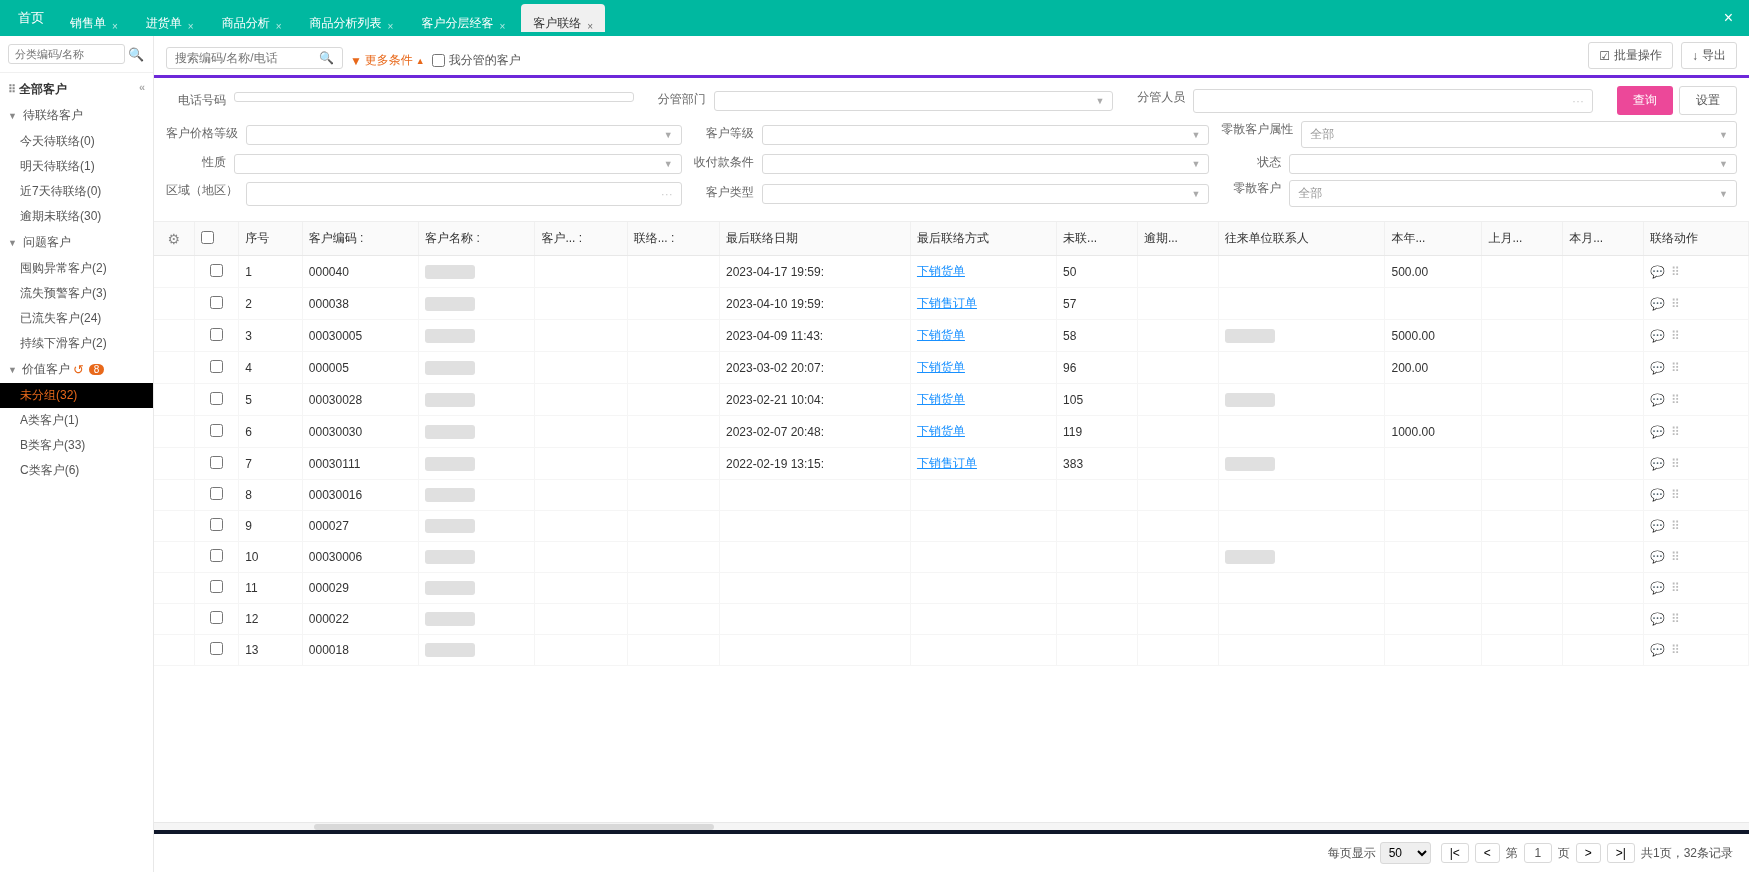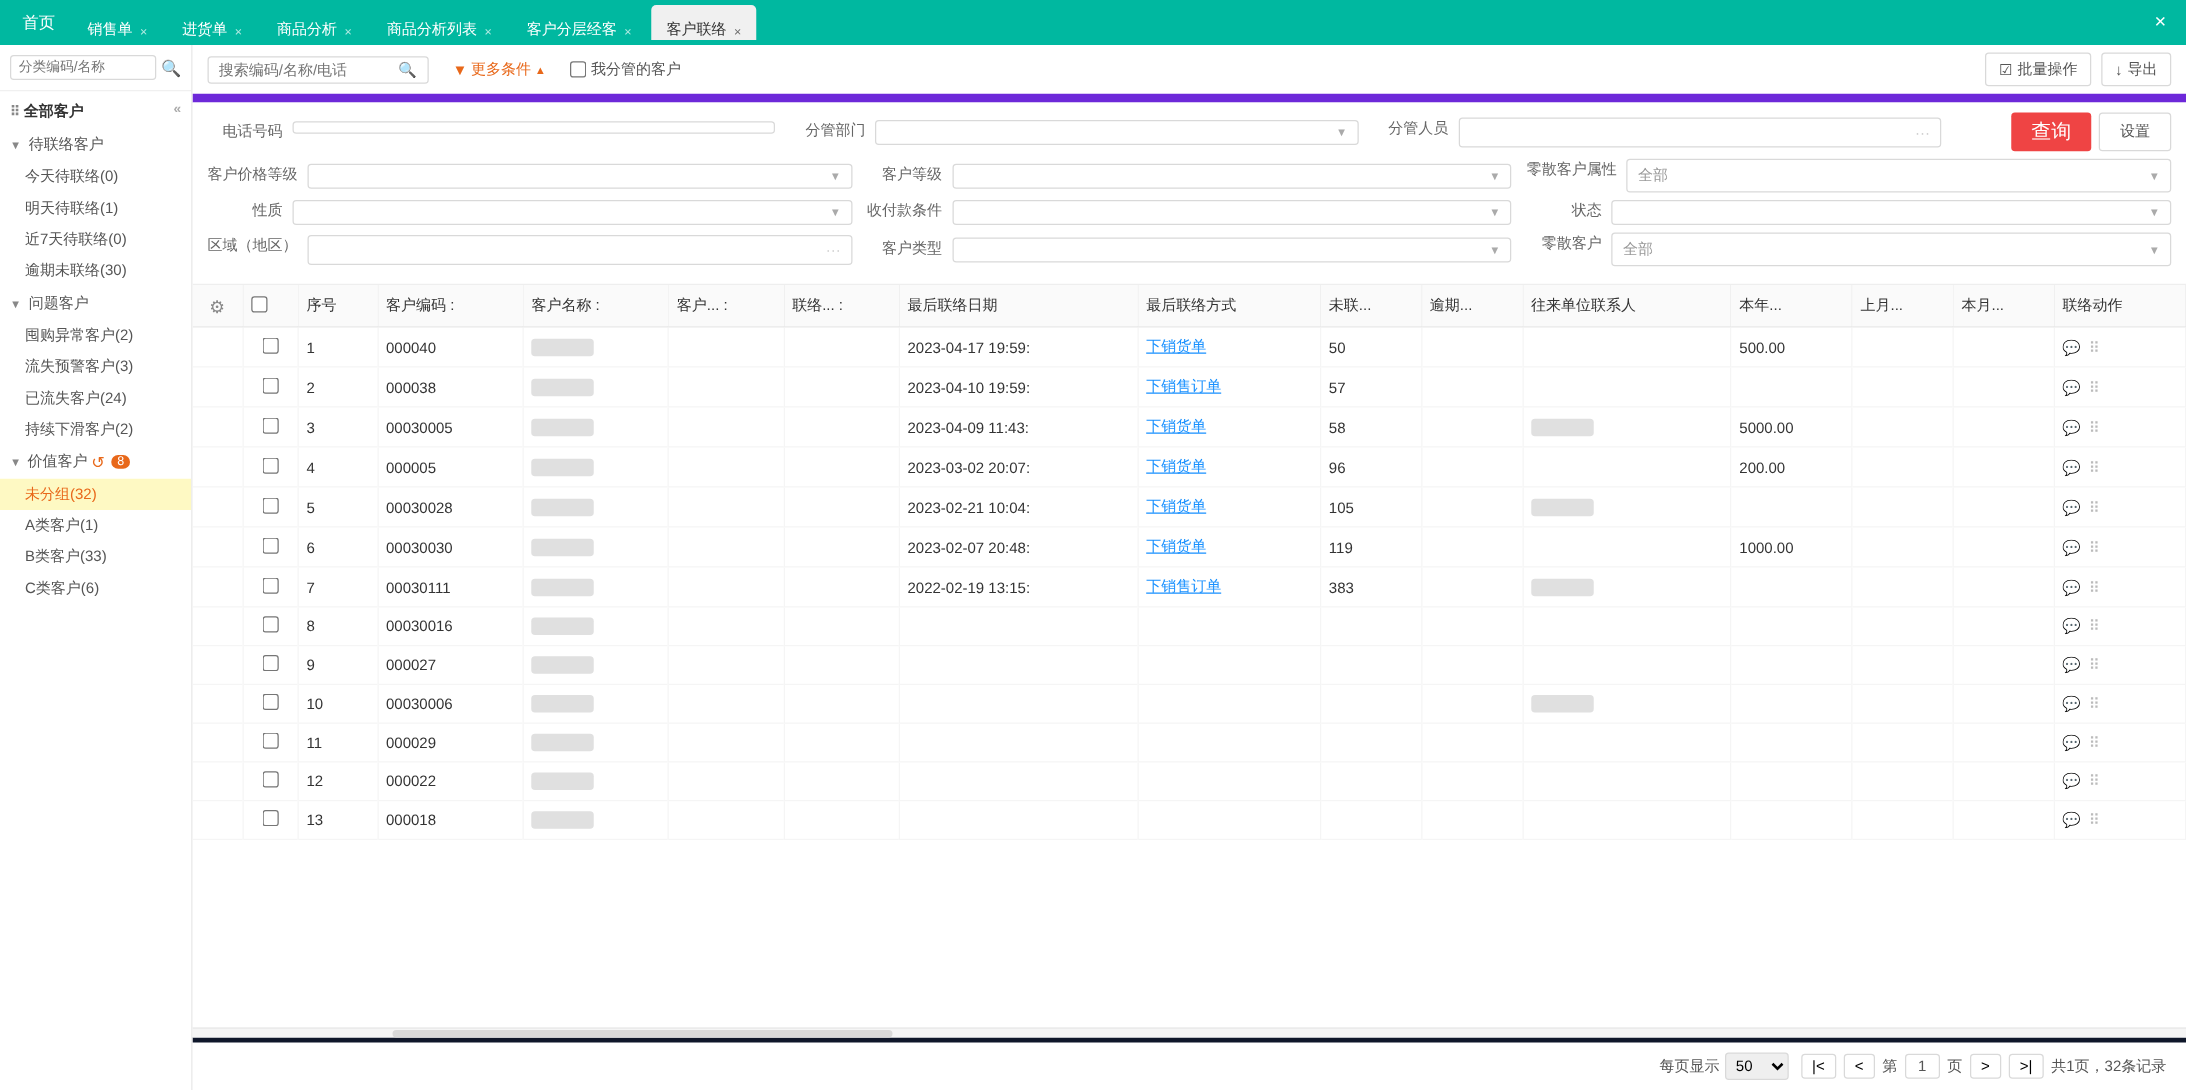--- a/index.html
+++ b/index.html
@@ -112,42 +112,42 @@
       cursor: pointer;
       gap: 4px;
     }
     .sidebar-item {
       padding: 4px 8px 4px 20px;
       color: #555;
       font-size: 12px;
       cursor: pointer;
     }
     .sidebar-item.active {
-      background: #fef9c3;
+      background: #000000;
       color: #e8681a;
     }
     .triangle { font-size: 9px; margin-right: 2px; color: #888; }
     .dot-grid { font-size: 11px; margin-right: 3px; color: #888; }
 
     
     .content-area {
       flex: 1;
       display: flex;
       flex-direction: column;
       overflow: hidden;
     }
 
     
     .filter-bar {
       background: #fff;
       padding: 6px 12px;
-      border-bottom: 7px solid #6d28d9;
-      display: flex;
-      align-items: center;
-      gap: 19px;
+      border-bottom: 3px solid #6d28d9;
+      display: flex;
+      align-items: flex-end;
+      gap: 7px;
     }
     .filter-search {
       display: flex;
       align-items: center;
       border: 1px solid #d9d9d9;
       border-radius: 3px;
       padding: 3px 8px;
       gap: 4px;
       background: #fff;
     }
@@ -245,28 +245,27 @@
       cursor: pointer;
       color: #999;
       min-width: 120px;
     }
     .filter-btn-row {
       display: flex;
       gap: 6px;
       margin-left: 12px;
     }
     .btn-orange {
-      background: #ef4444;
+      background: #ec4899;
       color: #fff;
       border: none;
       border-radius: 3px;
       padding: 5px 16px;
       cursor: pointer;
-      font-size: 16px;
-      margin-left: 32px;
+      font-size: 12px;
     }
     .btn-gray {
       background: #fff;
       color: #555;
       border: 1px solid #d9d9d9;
       border-radius: 3px;
       padding: 5px 16px;
       cursor: pointer;
       font-size: 12px;
     }

